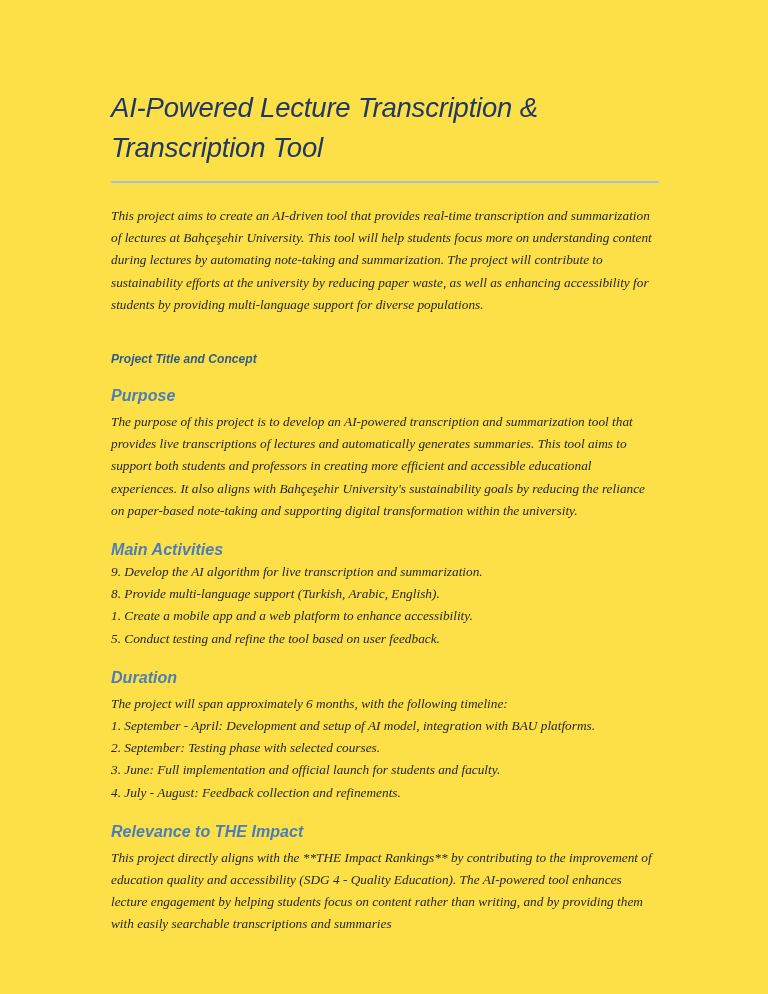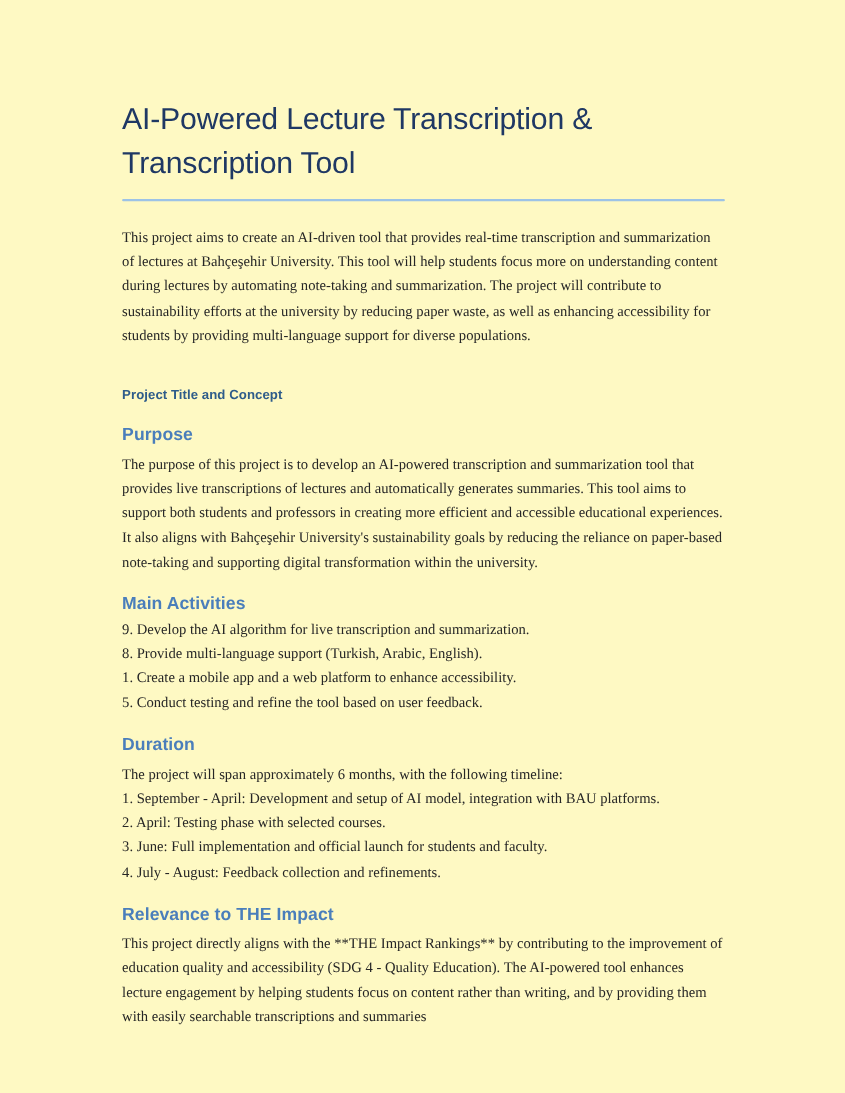--- a/index.html
+++ b/index.html
@@ -106,21 +106,21 @@
     font-size: 13.3px;
     line-height: 22.2px;
     margin: 0;
     padding-top: 4px;
     color: #262626;
   }
 </style>
 </head>
 <body>
 
-<div class="page" style="background: #fef9c3;">
+<div class="page" style="background: #fde047; font-style: italic;">
   <div class="content">
 
     <h1 class="doc-title" style="color: rgb(31, 56, 100);">
       <span style="display: block;">AI-Powered Lecture Transcription &amp;</span>
       <span style="display: block;">Transcription Tool</span>
     </h1>
     <hr class="title-rule" style="background: rgb(157, 195, 230);">
 
     <p class="para intro">This project aims to create an AI-driven tool that provides real-time transcription and summarization of lectures at Bahçeşehir University. This tool will help students focus more on understanding content during lectures by automating note-taking and summarization. The project will contribute to sustainability efforts at the university by reducing paper waste, as well as enhancing accessibility for students by providing multi-language support for diverse populations.</p>
 
@@ -134,21 +134,21 @@
       <li>9. Develop the AI algorithm for live transcription and summarization.</li>
       <li>8. Provide multi-language support (Turkish, Arabic, English).</li>
       <li>1. Create a mobile app and a web platform to enhance accessibility.</li>
       <li>5. Conduct testing and refine the tool based on user feedback.</li>
     </ul>
 
     <h3 class="h3" style="color: rgb(74, 126, 187);">Duration</h3>
     <p class="lead-line">The project will span approximately 6 months, with the following timeline:</p>
     <ul class="list">
       <li>1. September - April: Development and setup of AI model, integration with BAU platforms.</li>
-      <li>2. April: Testing phase with selected courses.</li>
+      <li>2. September: Testing phase with selected courses.</li>
       <li>3. June: Full implementation and official launch for students and faculty.</li>
       <li>4. July - August: Feedback collection and refinements.</li>
     </ul>
 
     <h3 class="h3" style="color: rgb(74, 126, 187);">Relevance to THE Impact</h3>
     <p class="para">This project directly aligns with the **THE Impact Rankings** by contributing to the improvement of education quality and accessibility (SDG 4 - Quality Education). The AI-powered tool enhances lecture engagement by helping students focus on content rather than writing, and by providing them with easily searchable transcriptions and summaries</p>
 
   </div>
 </div>
 

